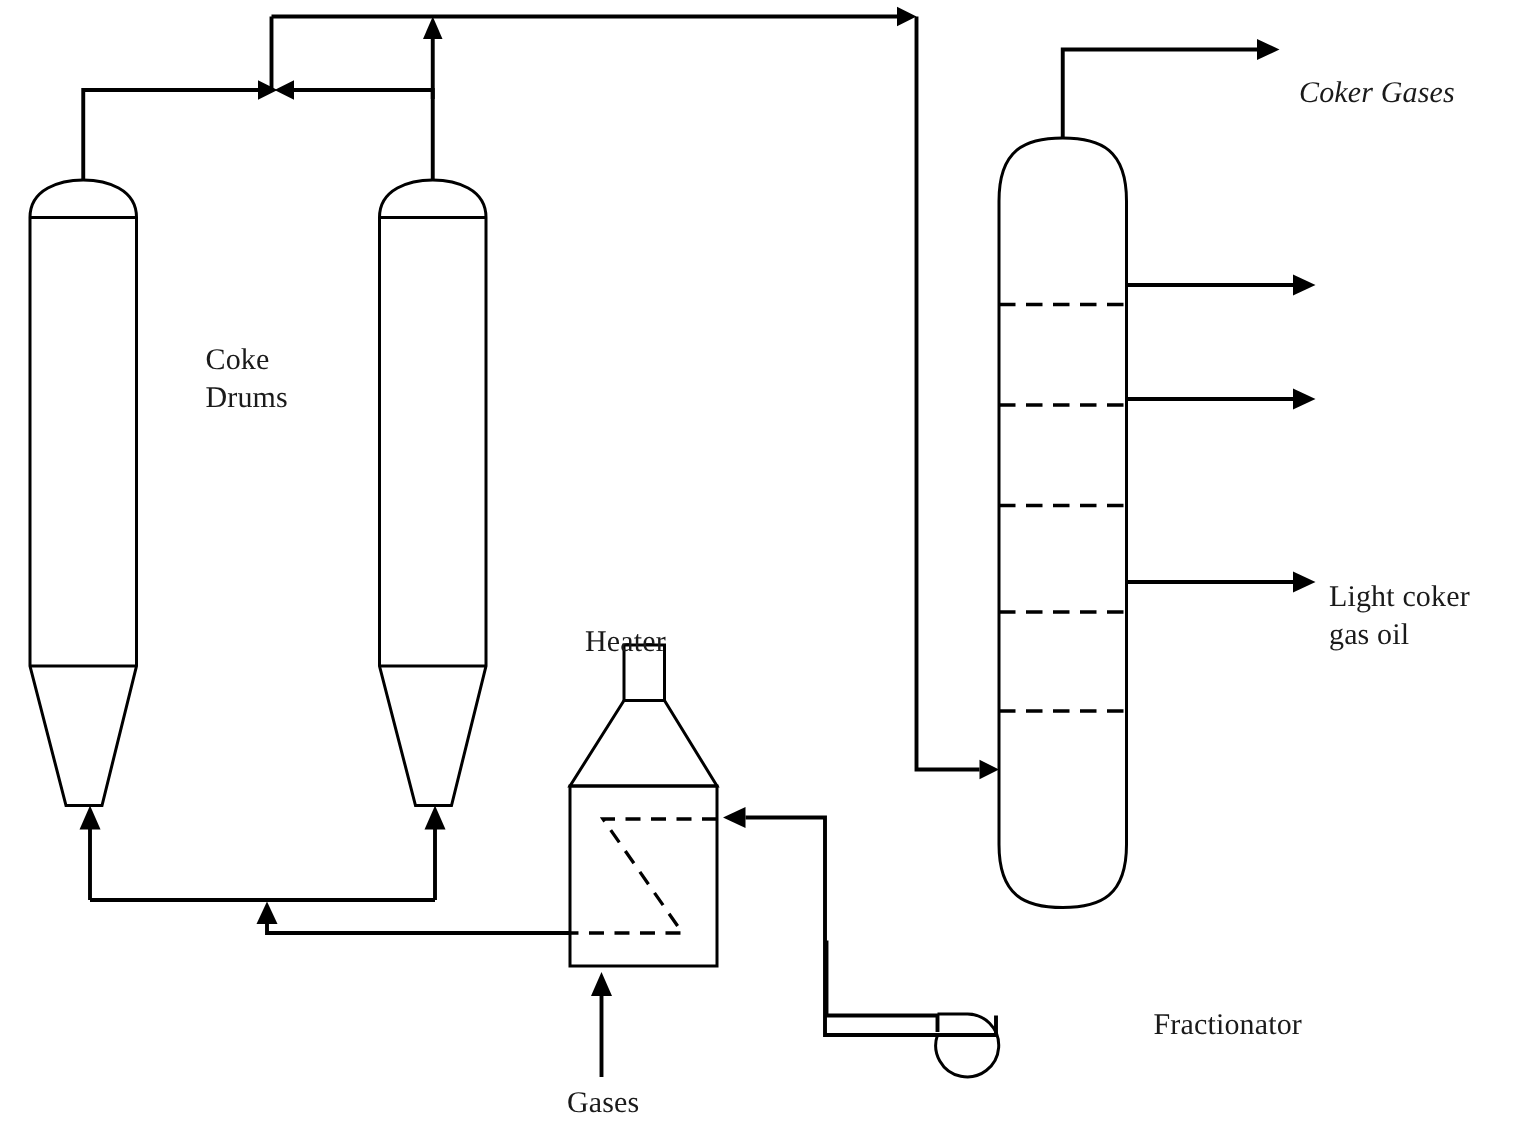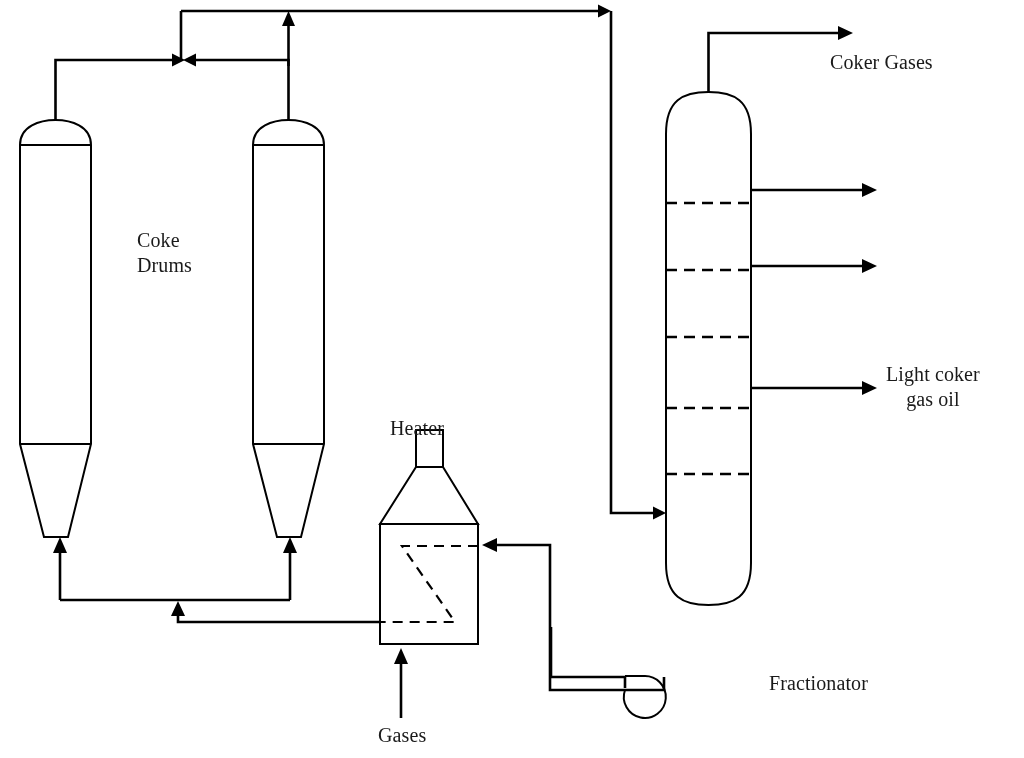--- a/index.html
+++ b/index.html
@@ -220,21 +220,21 @@
 
   </svg>
 
   <div class="diagram-label" style="left:137px; top:228px;">Coke
 Drums</div>
 
   <div class="diagram-label" style="left:390px; top:376px;margin-top:40px;">Heater</div>
 
   <div class="diagram-label" style="left:378px; top:723px;">Gases</div>
 
-  <div class="diagram-label" style="left:830px; top:50px;">Coker Gases</div>
-
-
-  <div class="diagram-label" style="left:886px; top:362px;text-align:center;">Light coker
+  <div class="diagram-label" style="left:866px; top:50px;font-style:italic;">Coker Gases</div>
+
+
+  <div class="diagram-label" style="left:886px; top:386px;">Light coker
 gas oil</div>
 
   <div class="diagram-label" style="left:769px; top:671px;">Fractionator</div>
 
 </div>
 
 </body></html>

